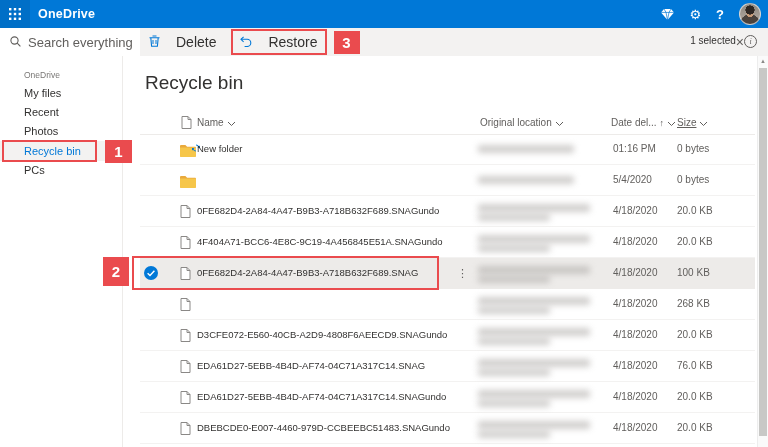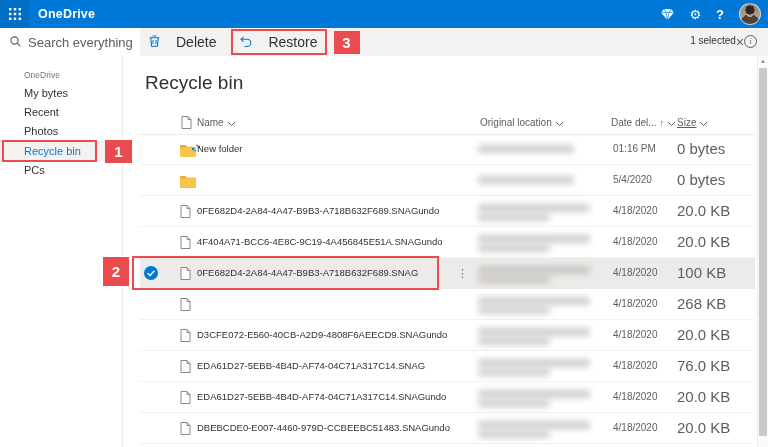--- a/index.html
+++ b/index.html
@@ -81,21 +81,21 @@
   .c-name{position:absolute;left:57px;top:0;line-height:30px;font-size:9.5px;color:#323130;
           white-space:nowrap;}
   .c-more{position:absolute;left:317px;top:0;line-height:30px;font-size:11px;color:#605e5c;
           display:none;cursor:pointer;}
   .is-selected .c-more{display:block;}
   .blob{position:absolute;background:#aaa7a4;border-radius:2px;filter:blur(3px);opacity:.55;}
   .blob1{left:338px;top:8px;width:112px;height:8px;}
   .blob2{left:338px;top:18px;width:72px;height:7px;}
   .is-folder .blob1{top:11px;width:96px;}
   .c-date{position:absolute;left:473px;top:0;line-height:30px;font-size:10px;color:#605e5c;}
-  .c-size{position:absolute;left:537px;top:0;line-height:30px;font-size:15px;color:#605e5c;}
+  .c-size{position:absolute;left:537px;top:0;line-height:30px;font-size:10px;color:#605e5c;}
   .box2{display:none;position:absolute;left:-8px;top:-2px;width:303px;height:30px;
         border:2px solid var(--ann);pointer-events:none;z-index:4;}
   .is-selected .box2{display:block;}
   .b2{display:none;position:absolute;left:-37px;top:-1px;width:26px;height:29px;z-index:5;}
   .is-selected .b2{display:flex;}
 
   
   .scrollbar{position:absolute;left:757px;width:11px;top:56px;bottom:0;background:#fafafa;
              border-left:1px solid #ededed;box-sizing:border-box;}
   .scroll-up{position:absolute;top:2px;left:0;width:10px;text-align:center;font-size:6px;color:#8a8886;}
@@ -171,21 +171,21 @@
       <div class="sel-cluster">
         <span>1 selected</span>
         <span class="close-x">×</span>
         <span class="info-ic">i</span>
       </div>
     </div>
   </div>
 
   <nav class="sidebar">
     <div class="side-label">OneDrive</div>
-    <div class="side-item">My bytes</div>
+    <div class="side-item">My files</div>
     <div class="side-item">Recent</div>
     <div class="side-item">Photos</div>
     <div class="side-item active">
       <span>Recycle bin</span>
       <span class="box1"></span>
       <span class="badge b1">1</span>
     </div>
     <div class="side-item">PCs</div>
   </nav>
 

